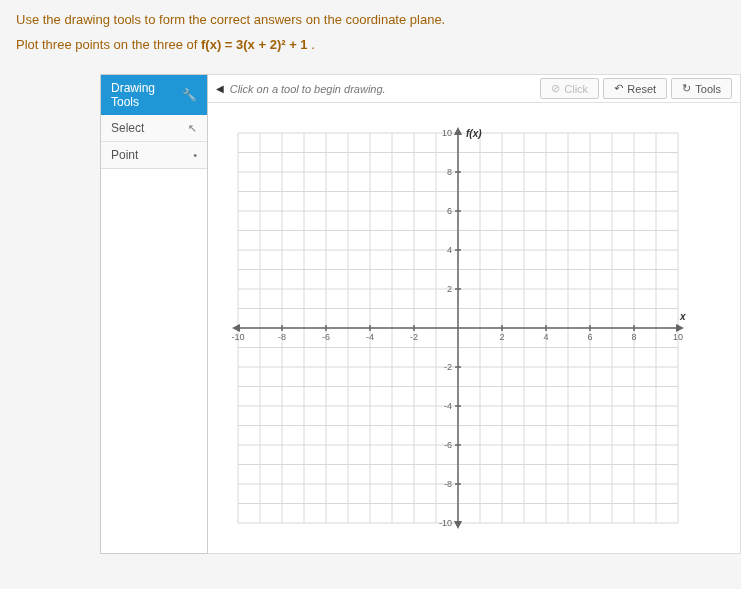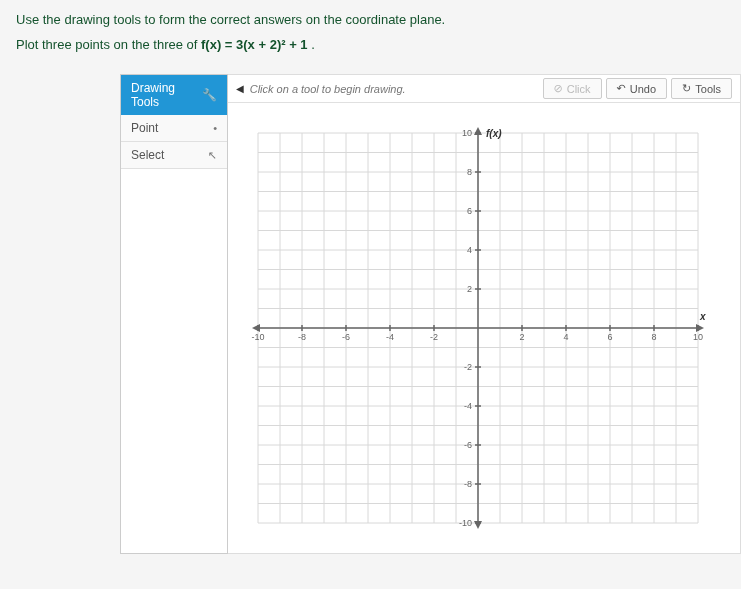--- a/index.html
+++ b/index.html
@@ -7,34 +7,33 @@
       font-family: Arial, sans-serif;
       background: #f5f5f5;
       width: 741px;
       height: 589px;
       overflow: hidden;
       position: relative;
     }
     .instructions {
       padding: 12px 16px 4px 16px;
       font-size: 13px;
-      color: #14532d;
+      color: #a16207;
     }
     .instructions p { margin-bottom: 10px; }
     .equation { }
     .main-area {
       display: flex;
       margin-left: 100px;
       margin-top: 8px;
     }
     .sidebar {
       width: 108px;
       background: #fff;
       border: 1px solid #ccc;
-      margin-left: 20px;
     }
     .sidebar-header {
       background: #2196d6;
       color: #fff;
       padding: 6px 10px;
       font-size: 12px;
       display: flex;
       align-items: center;
       justify-content: space-between;
     }
@@ -111,40 +110,40 @@
   </p>
 </div>
 
 <div class="main-area">
   <div class="sidebar">
     <div class="sidebar-header">
       <span>Drawing Tools</span>
       <span class="wrench">🔧</span>
     </div>
     <div class="sidebar-item">
+      <span>Select</span>
+      <span class="tool-icon">↖</span>
+    </div>
+    <div class="sidebar-item">
       <span>Point</span>
       <span class="tool-icon">•</span>
-    </div>
-    <div class="sidebar-item">
-      <span>Select</span>
-      <span class="tool-icon">↖</span>
     </div>
   </div>
 
   <div class="canvas-area">
     <div class="toolbar">
       <span class="hint-arrow">◀</span>
       <span class="hint">Click on a tool to begin drawing.</span>
       <div class="btn disabled">
         <span>⊘</span>
         <span>Click</span>
       </div>
       <div class="btn">
         <span>↶</span>
-        <span>Undo</span>
+        <span>Reset</span>
       </div>
       <div class="btn">
         <span>↻</span>
         <span>Tools</span>
       </div>
     </div>
 
     <div class="chart-holder">
       <svg id="chart-svg" width="480" height="430">
           <line class="grid-line" x1="20" y1="410" x2="20" y2="20"></line>

